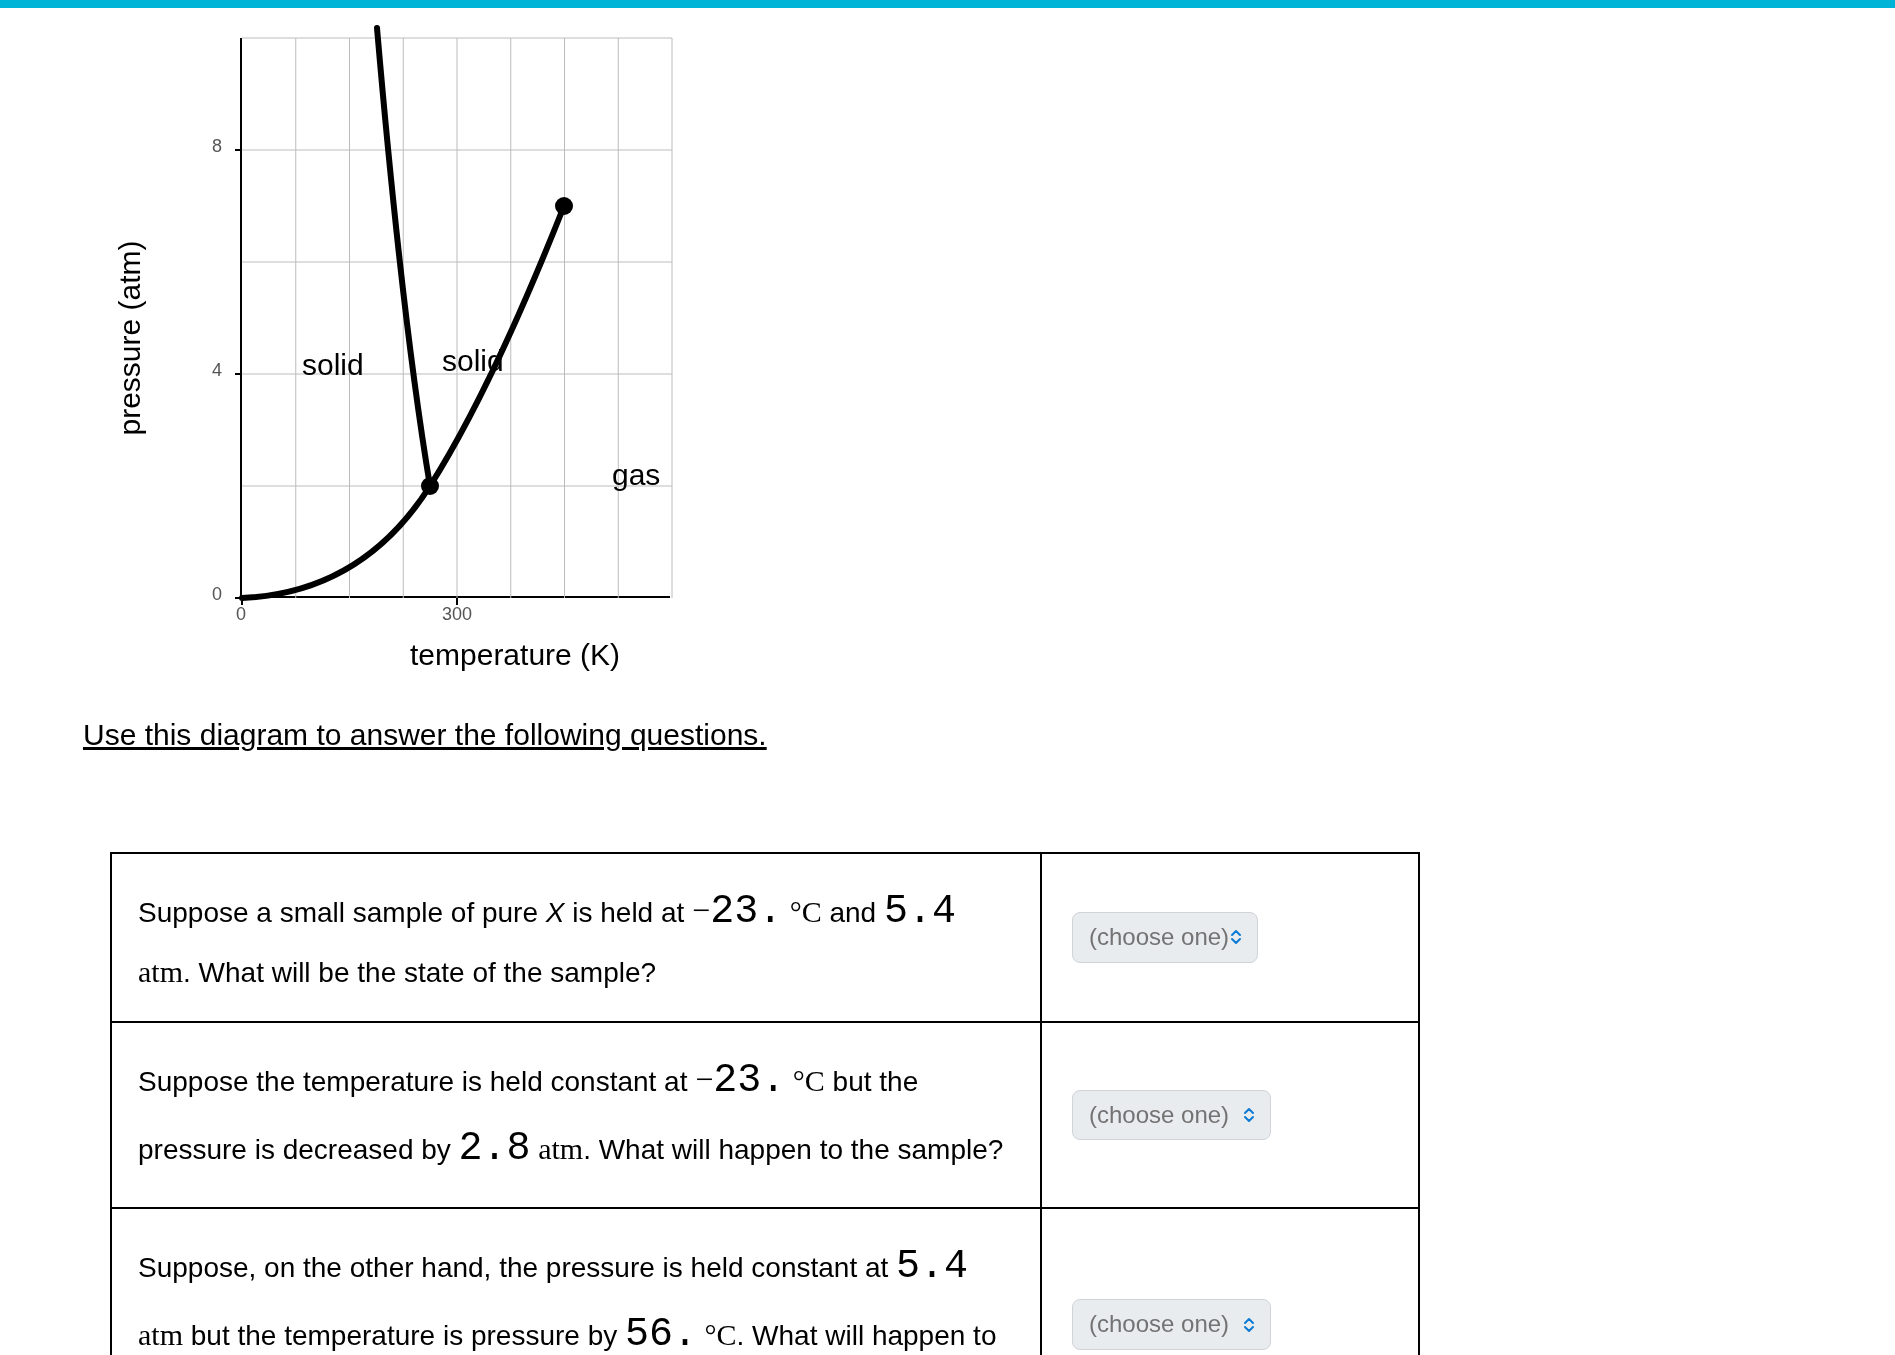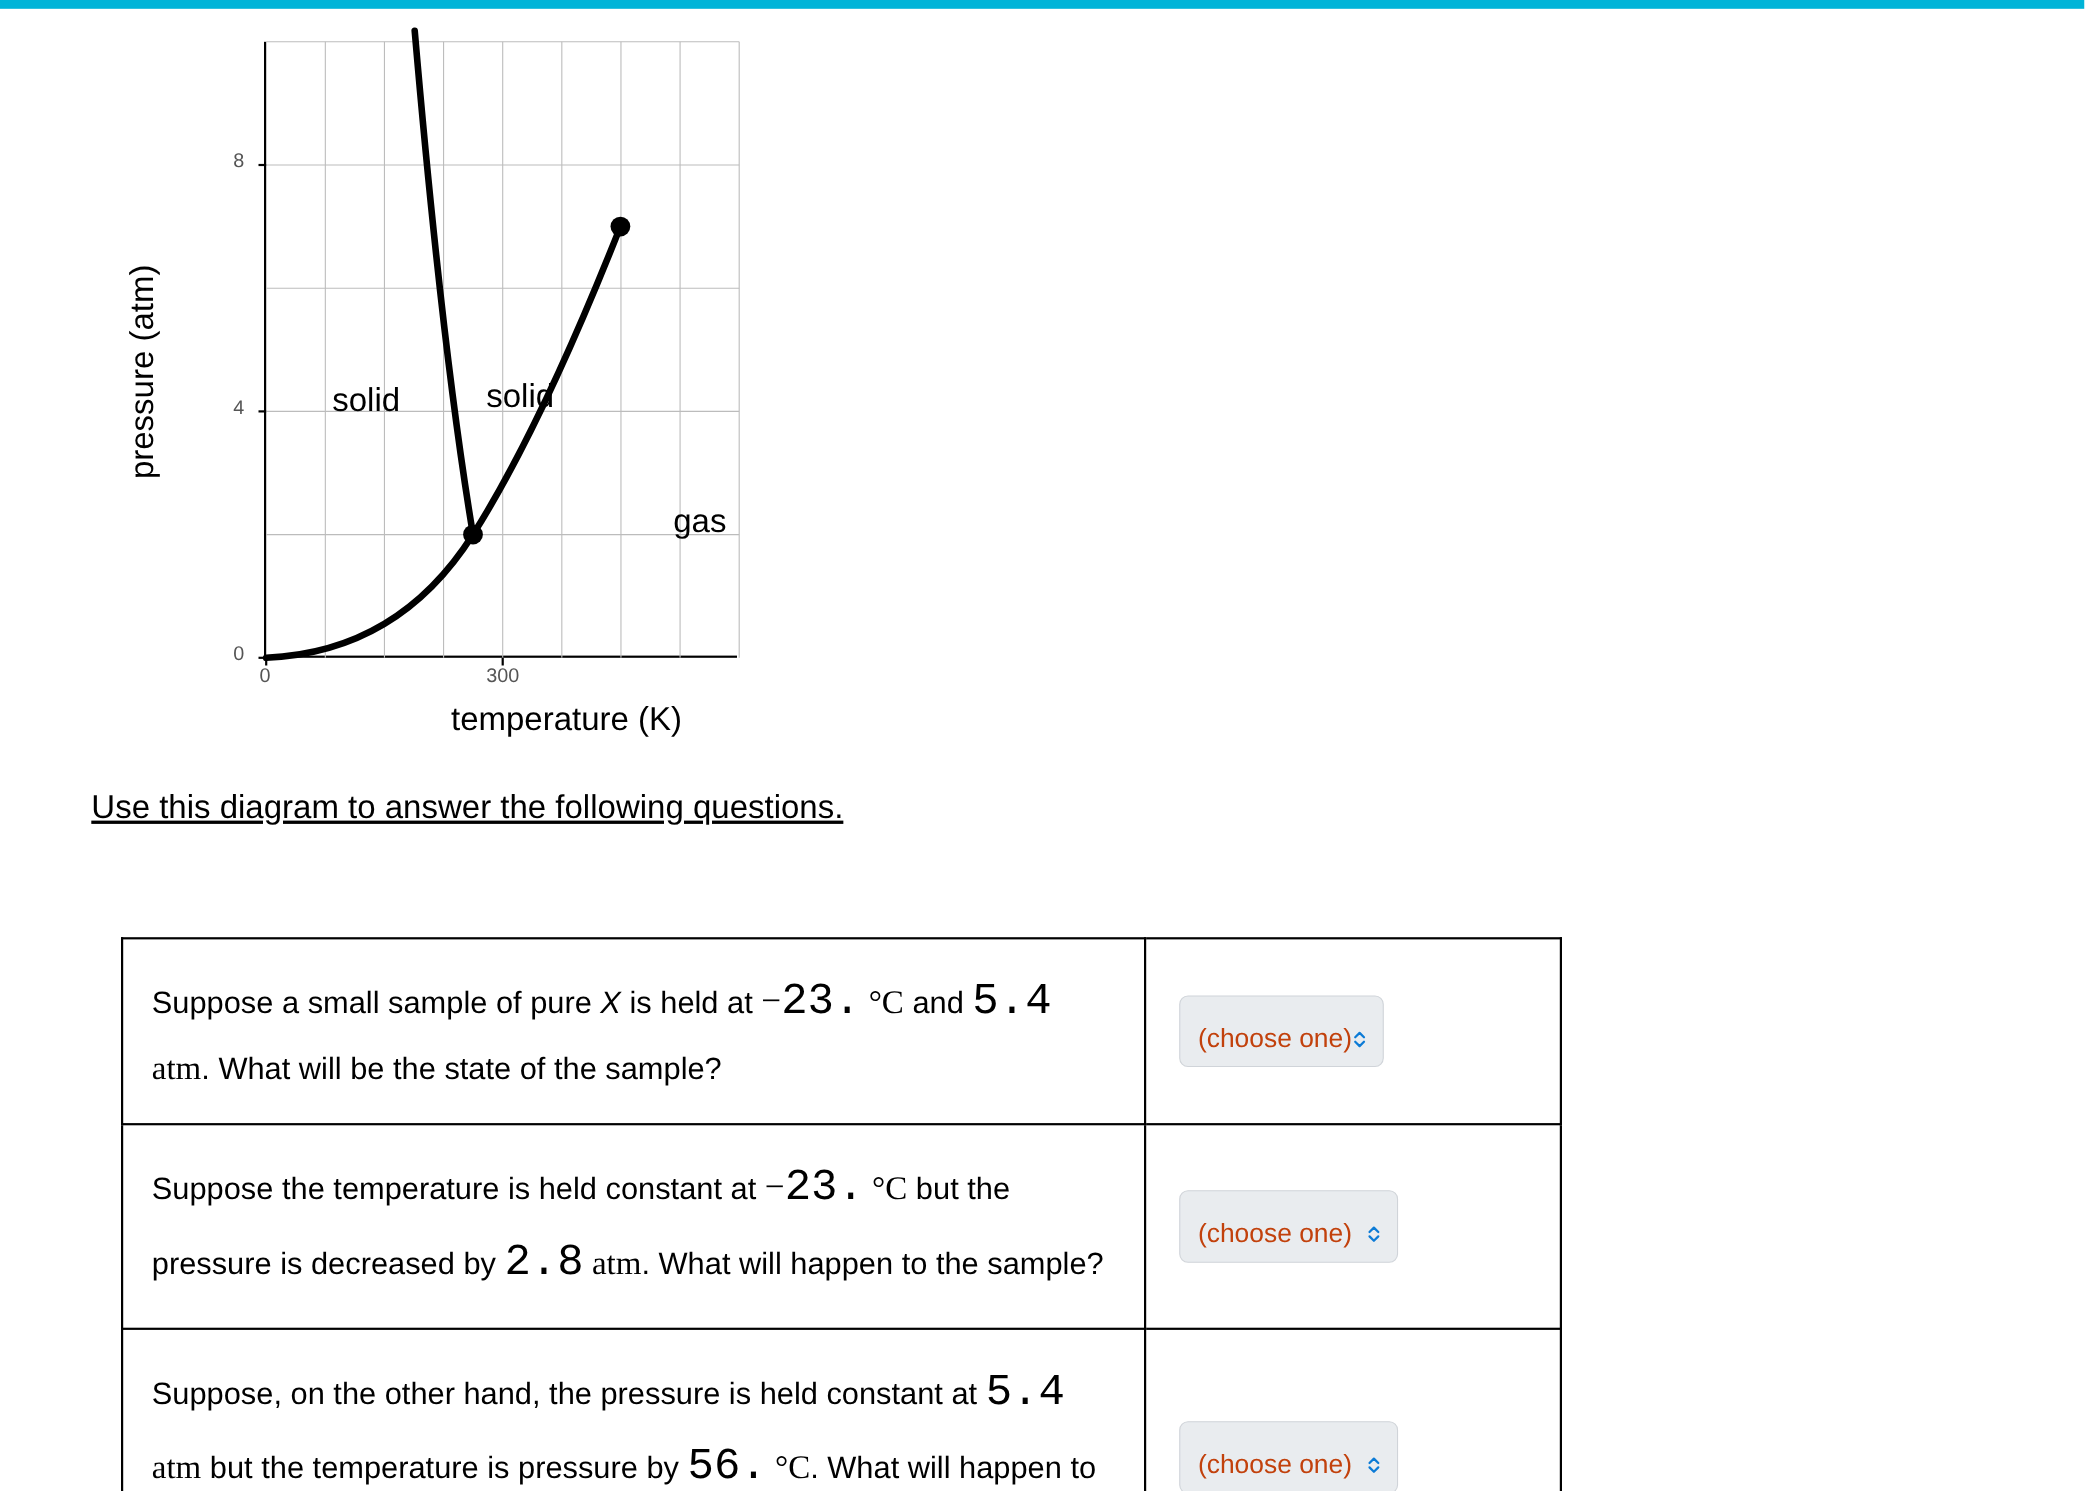--- a/index.html
+++ b/index.html
@@ -106,23 +106,23 @@
     font-size: 30px;
   }
   .ital { font-style: italic; }
   
   .pill {
     display: inline-flex;
     align-items: center;
     background: #e9ecef;
     border: 1px solid #d0d4d9;
     border-radius: 8px;
-    padding: 19px 14px 4px 16px;
+    padding: 4px 14px 4px 16px;
     font-size: 24px;
-    color: #c2410c;
+    color: #737373;
     cursor: pointer;
     white-space: nowrap;
   }
   .pill .caret {
     display: inline-block;
     line-height: 0;
   }
   .pill .caret svg { display:block; }
 </style>
 </head>

